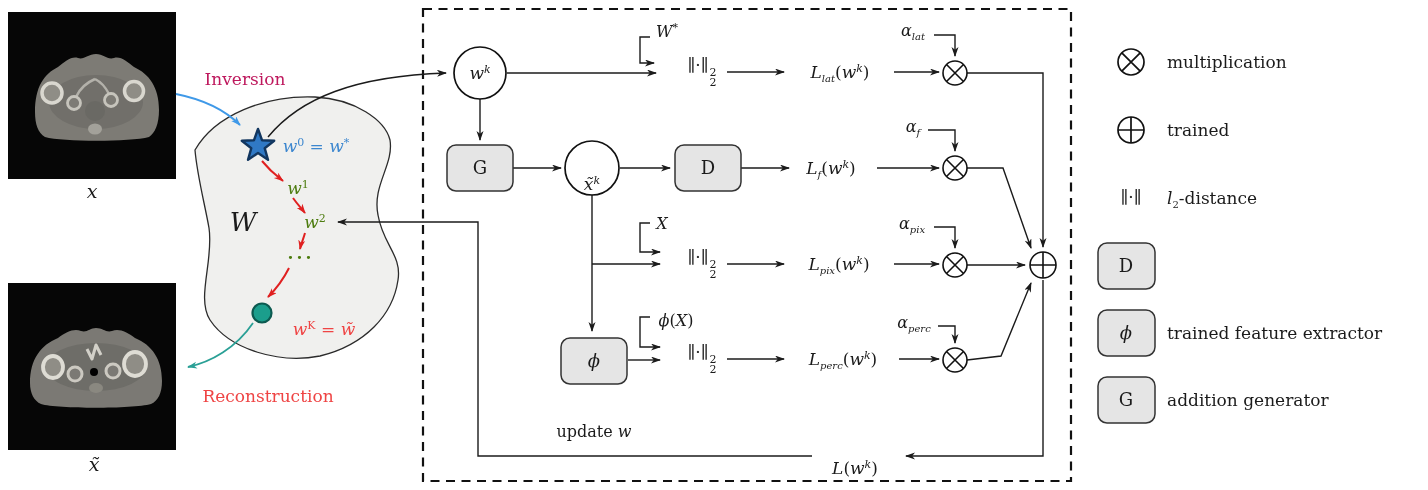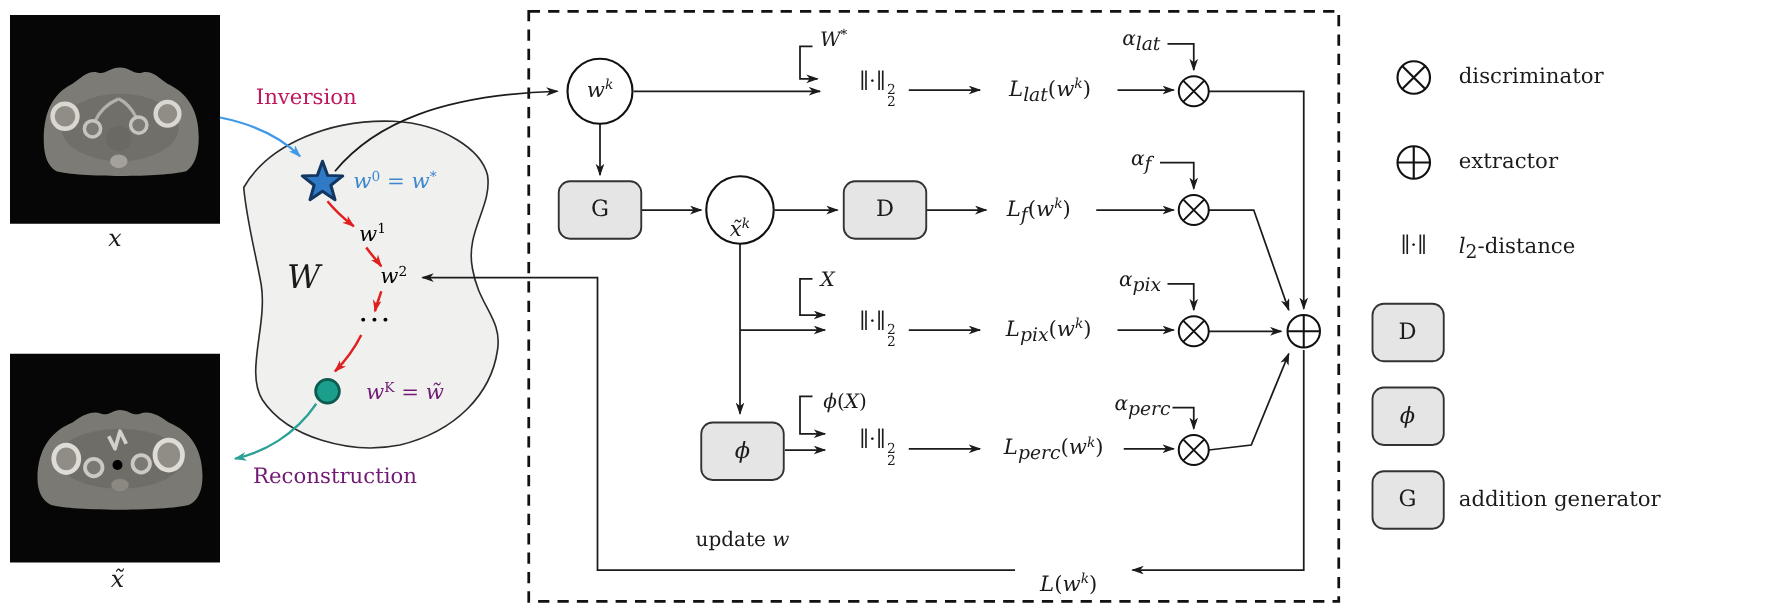--- a/index.html
+++ b/index.html
@@ -2,27 +2,27 @@
 <html><head>
 <meta charset="utf-8">
 <style>
   html,body{margin:0;padding:0;background:#ffffff;}
   #canvas{position:relative;width:1428px;height:490px;background:#ffffff;overflow:hidden;
           font-family:"DejaVu Serif","Liberation Serif",serif;}
   #art{position:absolute;left:0;top:0;}
   .t{position:absolute;transform:translate(-50%,-50%);font-size:17px;color:#1b1b1b;
      white-space:nowrap;line-height:1;z-index:2;}
   .t sup{font-size:11px;vertical-align:6px;line-height:0;}
-  .t sub{font-size:15px;vertical-align:-4px;line-height:0;}
+  .t sub{font-size:10px;vertical-align:-4px;line-height:0;}
   .la{transform:translate(0,-50%);}
   .cal{font-style:italic;}
   .blue{color:#be185d;}
   .blue2{color:#3d87cf;}
-  .red{color:#000000;}
-  .teal{color:#701a75;}
+  .red{color:#4d7c0f;}
+  .teal{color:#ef4444;margin-top:14px;}
   .big{font-size:26px;}
   .node{font-size:18px;}
   .small{font-size:16px;}
   .lab19{font-size:19px;}
   .dots{letter-spacing:3px;font-weight:bold;}
   .ss{display:inline-flex;flex-direction:column;align-items:flex-start;font-size:11px;
       line-height:10px;vertical-align:-5px;margin-left:1px;}
 </style>
 </head>
 <body>
@@ -230,22 +230,23 @@
 <span class="t" style="left:843px;top:359px"><i class="cal">L</i><sub><i>perc</i></sub>(<i>w</i><sup><i>k</i></sup>)</span>
 
 <span class="t small" style="left:913px;top:31px"><i>α</i><sub><i>lat</i></sub></span>
 <span class="t small" style="left:913px;top:127px"><i>α</i><sub><i>f</i></sub></span>
 <span class="t small" style="left:912px;top:224px"><i>α</i><sub><i>pix</i></sub></span>
 <span class="t small" style="left:914px;top:323px"><i>α</i><sub><i>perc</i></sub></span>
 
 <span class="t small" style="left:594px;top:432px">update <i>w</i></span>
 <span class="t" style="left:855px;top:468px"><i class="cal">L</i>(<i>w</i><sup><i>k</i></sup>)</span>
 
-<span class="t la" style="left:1167px;top:62px">discriminator</span>
-<span class="t la" style="left:1167px;top:130px">extractor</span>
+<span class="t la" style="left:1167px;top:62px">multiplication</span>
+<span class="t la" style="left:1167px;top:130px">trained</span>
 <span class="t" style="left:1131px;top:197px">∥·∥</span>
 <span class="t la" style="left:1167px;top:198px"><i>l</i><sub>2</sub>-distance</span>
 <span class="t node" style="left:1126px;top:266px">D</span>
 <span class="t node" style="left:1126px;top:333px"><i>ϕ</i></span>
+<span class="t la" style="left:1167px;top:333px">trained feature extractor</span>
 <span class="t node" style="left:1126px;top:400px">G</span>
 <span class="t la" style="left:1167px;top:400px">addition generator</span>
 
 </div>
 
 </body></html>

